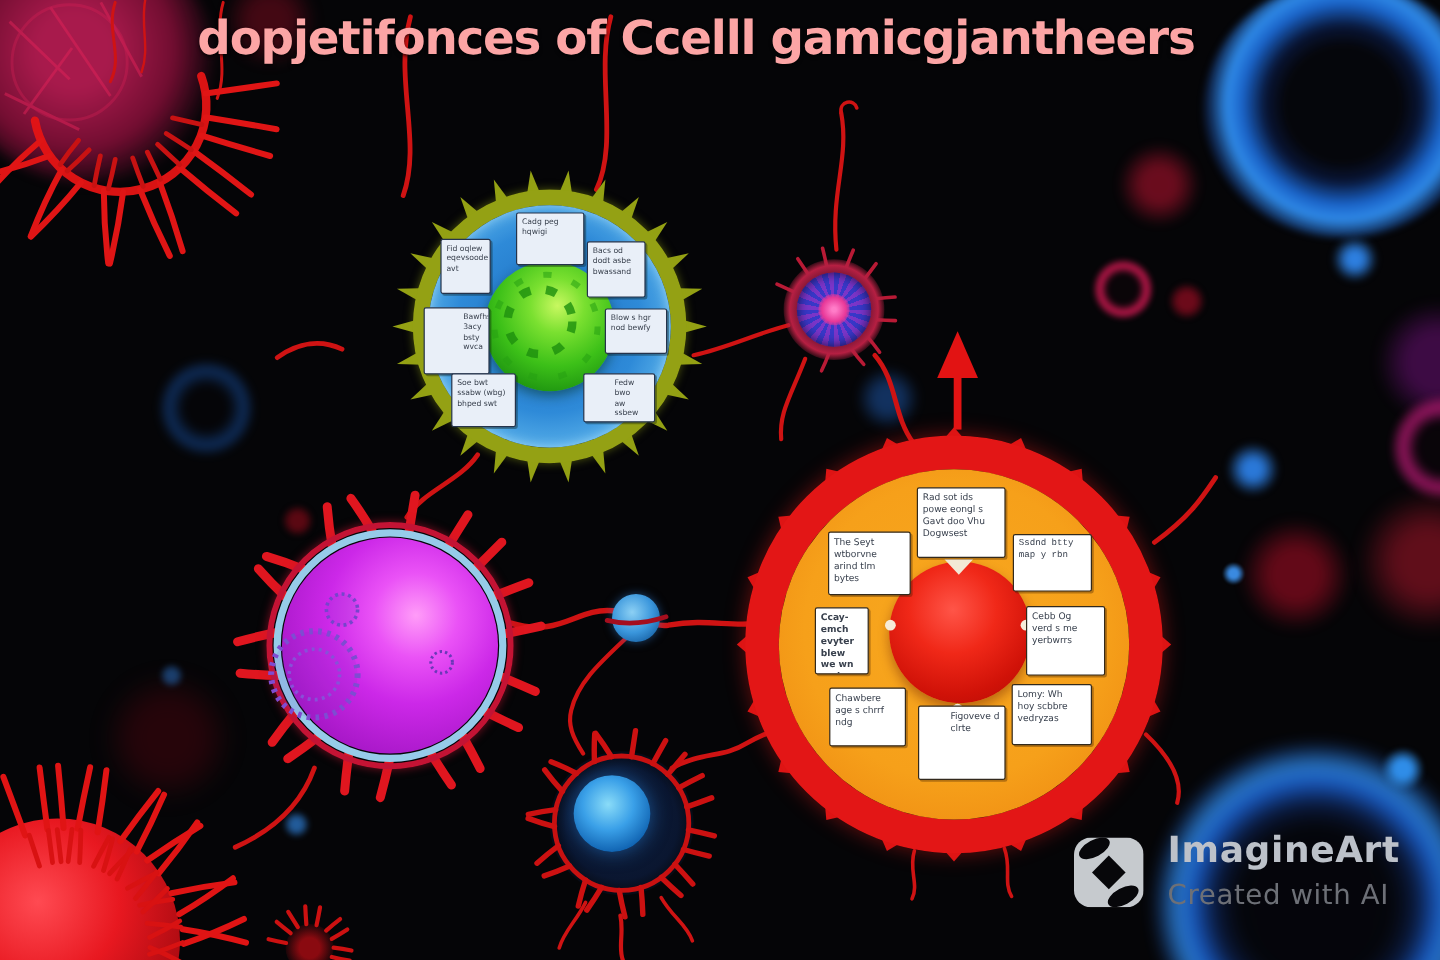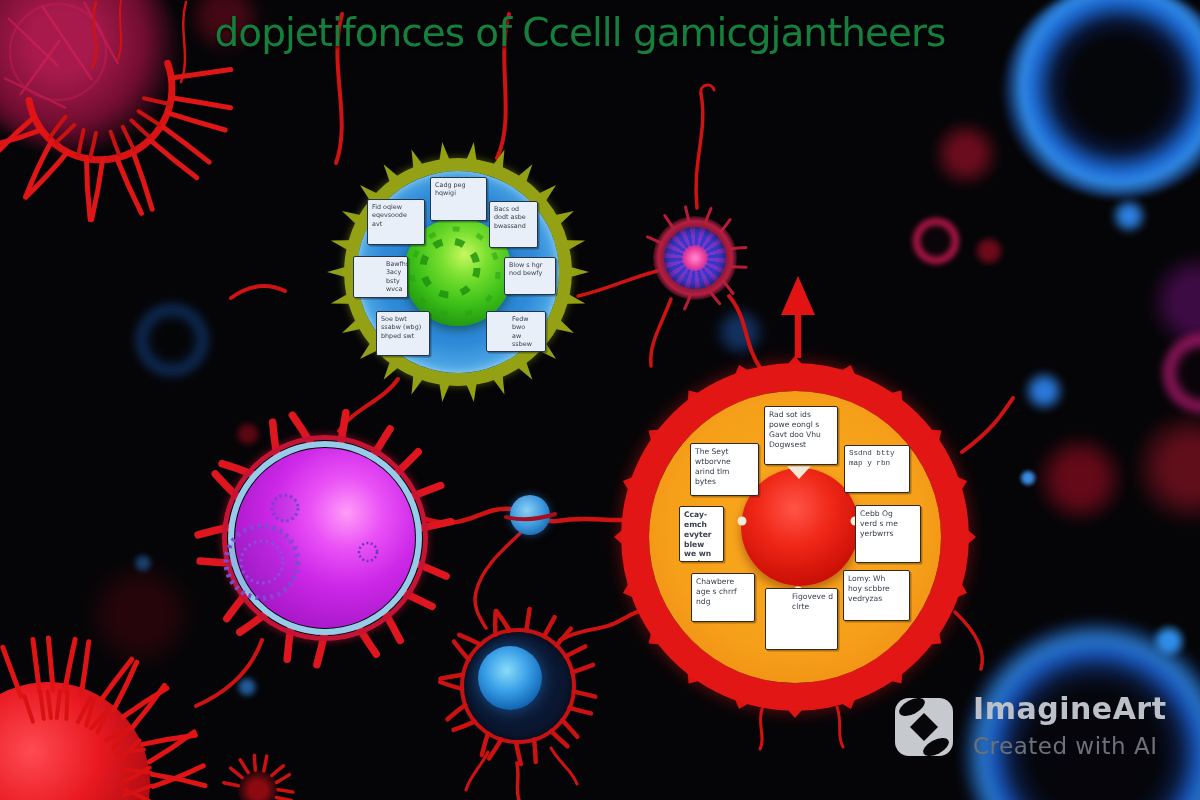--- a/index.html
+++ b/index.html
@@ -6,21 +6,21 @@
   #stage{position:relative;width:1200px;height:800px;background:#050507;overflow:hidden;
          font-family:"DejaVu Sans","Liberation Sans",sans-serif;}
   #stage *{box-sizing:border-box;}
   .blob{position:absolute;border-radius:50%;pointer-events:none;}
   svg.layer{position:absolute;left:0;top:0;width:1200px;height:800px;}
   #under{z-index:2;} #over{z-index:5;}
   .cellpart{position:absolute;border-radius:50%;}
   .z3{z-index:3;}
   
   #title{position:absolute;left:0;top:10px;width:1160px;text-align:center;z-index:7;
-         color:#15803d;font-size:39px;font-weight:normal;letter-spacing:-1px;
+         color:#fca5a5;font-size:39px;font-weight:bold;letter-spacing:-1px;
          text-shadow:0 2px 3px rgba(0,0,0,.7);}
   
   .lbox{position:absolute;z-index:6;background:#e9eff8;border:1.5px solid #25334b;border-radius:2px;
         padding:3px 4px;color:#39414e;box-shadow:1.5px 1.5px 0 rgba(10,20,10,.35);
         white-space:pre-line;overflow:hidden;line-height:1.3;}
   .lbox.g{font-size:6.4px;}
   .lbox.r{font-size:7.6px;border-color:#32291c;background:#ffffff;box-shadow:1.5px 1.5px 0 rgba(60,30,0,.35);}
   
   #wm{position:absolute;left:895px;top:694px;z-index:7;display:flex;align-items:center;}
   #wm .txt{margin-left:20px;}
@@ -288,27 +288,27 @@
       <path d="M263.8,770.9 Q265.4,763.5 266.7,756.1" fill="none" stroke="#cc1111" stroke-width="3.5" stroke-linecap="round"></path>
       <path d="M271.8,775.5 Q277.4,770.5 283.4,765.9" fill="none" stroke="#cc1111" stroke-width="3.5" stroke-linecap="round"></path>
       <path d="M276.5,782.4 Q283.1,778.7 289.4,774.6" fill="none" stroke="#cc1111" stroke-width="3.5" stroke-linecap="round"></path>
       <path d="M278.0,789.7 Q285.5,790.6 292.9,792.1" fill="none" stroke="#cc1111" stroke-width="3.5" stroke-linecap="round"></path>
       <path d="M276.5,797.5 Q283.9,799.3 291.4,800.4" fill="none" stroke="#cc1111" stroke-width="3.5" stroke-linecap="round"></path>
       <path d="M271.3,804.9 Q275.3,811.4 278.6,818.3" fill="none" stroke="#cc1111" stroke-width="3.5" stroke-linecap="round"></path>
     </svg>
 
   <div class="lbox g" style="left:430px;top:177px;width:57px;height:44px;">Cadg peg
 hqwigi</div>
-  <div class="lbox g" style="left:367px;top:199px;width:58px;height:46px;">Fid oqlew
+  <div class="lbox g" style="left:367px;top:199px;width:42px;height:46px;">Fid oqlew
 eqevsoode
 avt</div>
   <div class="lbox g" style="left:489px;top:201px;width:49px;height:47px;">Bacs od
 dodt asbe
 bwassand</div>
-  <div class="lbox g" style="left:353px;top:256px;width:55px;height:42px;padding-left:32px;">Bawfhs
+  <div class="lbox g" style="left:353px;top:256px;width:55px;height:56px;padding-left:32px;">Bawfhs
 3acy bsty
 wvca</div>
   <div class="lbox g" style="left:504px;top:257px;width:52px;height:38px;">Blow s hgr
 nod bewfy</div>
   <div class="lbox g" style="left:376px;top:311px;width:54px;height:45px;">Soe bwt
 ssabw (wbg)
 bhped swt</div>
   <div class="lbox g" style="left:486px;top:311px;width:60px;height:41px;padding-left:25px;">Fedw bwo
 aw ssbew</div>
 

